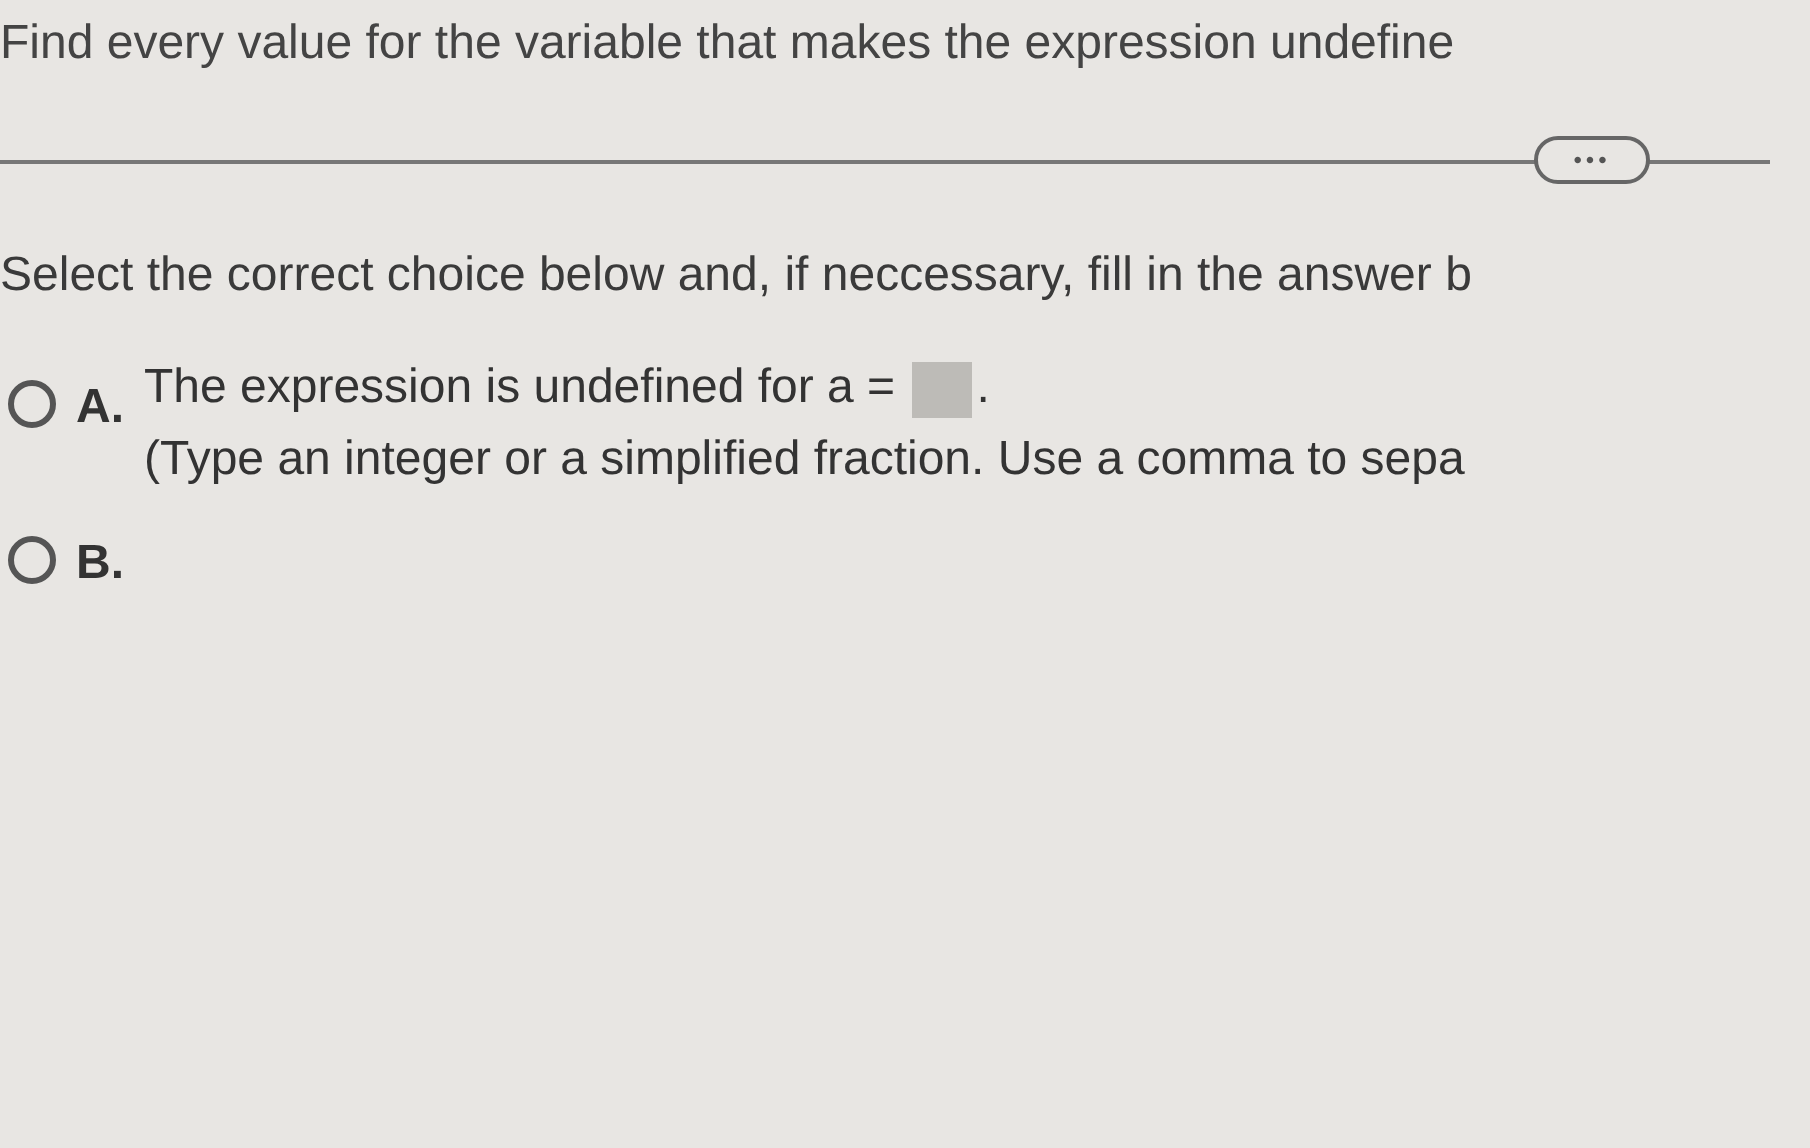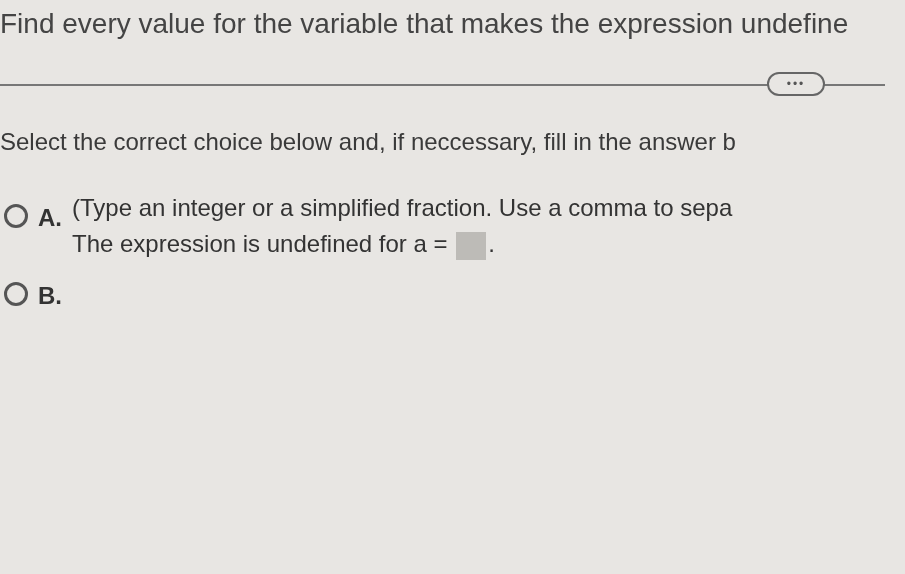--- a/index.html
+++ b/index.html
@@ -9,21 +9,21 @@
       background: #e8e6e3;
       font-family: Arial, Helvetica, sans-serif;
       color: #3a3a3a;
       overflow: hidden;
       position: relative;
     }
     .content {
       padding: 8px 20px 20px 0;
     }
     .question-text {
-      font-size: 28px;
+      font-size: 24px;
       color: #444;
       margin-bottom: 28px;
     }
     .fraction-wrapper {
       margin-left: 40px;
       margin-bottom: 30px;
     }
     .fraction {
       display: inline-block;
       text-align: center;
@@ -73,21 +73,21 @@
       align-items: center;
       justify-content: center;
       cursor: pointer;
       color: #555;
       font-size: 12px;
       letter-spacing: 2px;
     }
     .instruction {
       font-size: 24px;
       color: #3a3a3a;
-      margin-bottom: 34px;
+      margin-bottom: 24px;
     }
     .choice {
       display: flex;
       align-items: flex-start;
       margin-bottom: 18px;
       margin-left: 4px;
     }
     .radio-outer {
       flex: 0 0 auto;
       width: 24px;
@@ -145,24 +145,24 @@
     <hr class="hr-line">
     <div class="more-pill">•••</div>
   </div>
 
   <div class="instruction">Select the correct choice below and, if neccessary, fill in the answer b</div>
 
   <div class="choice choice-a">
     <div class="radio-outer"></div>
     <div class="choice-letter">A.</div>
     <div class="choice-body">
-      <div>(Type an integer or a simplified fraction. Use a comma to sepa</div>
       <div>
         <span>The expression is undefined for a = </span><span class="answer-slot"></span><span>.</span>
       </div>
+      <div>(Type an integer or a simplified fraction. Use a comma to sepa</div>
     </div>
   </div>
 
   <div class="choice choice-b">
     <div class="radio-outer"></div>
     <div class="choice-letter">B.</div>
   </div>
 
 </div>
 

